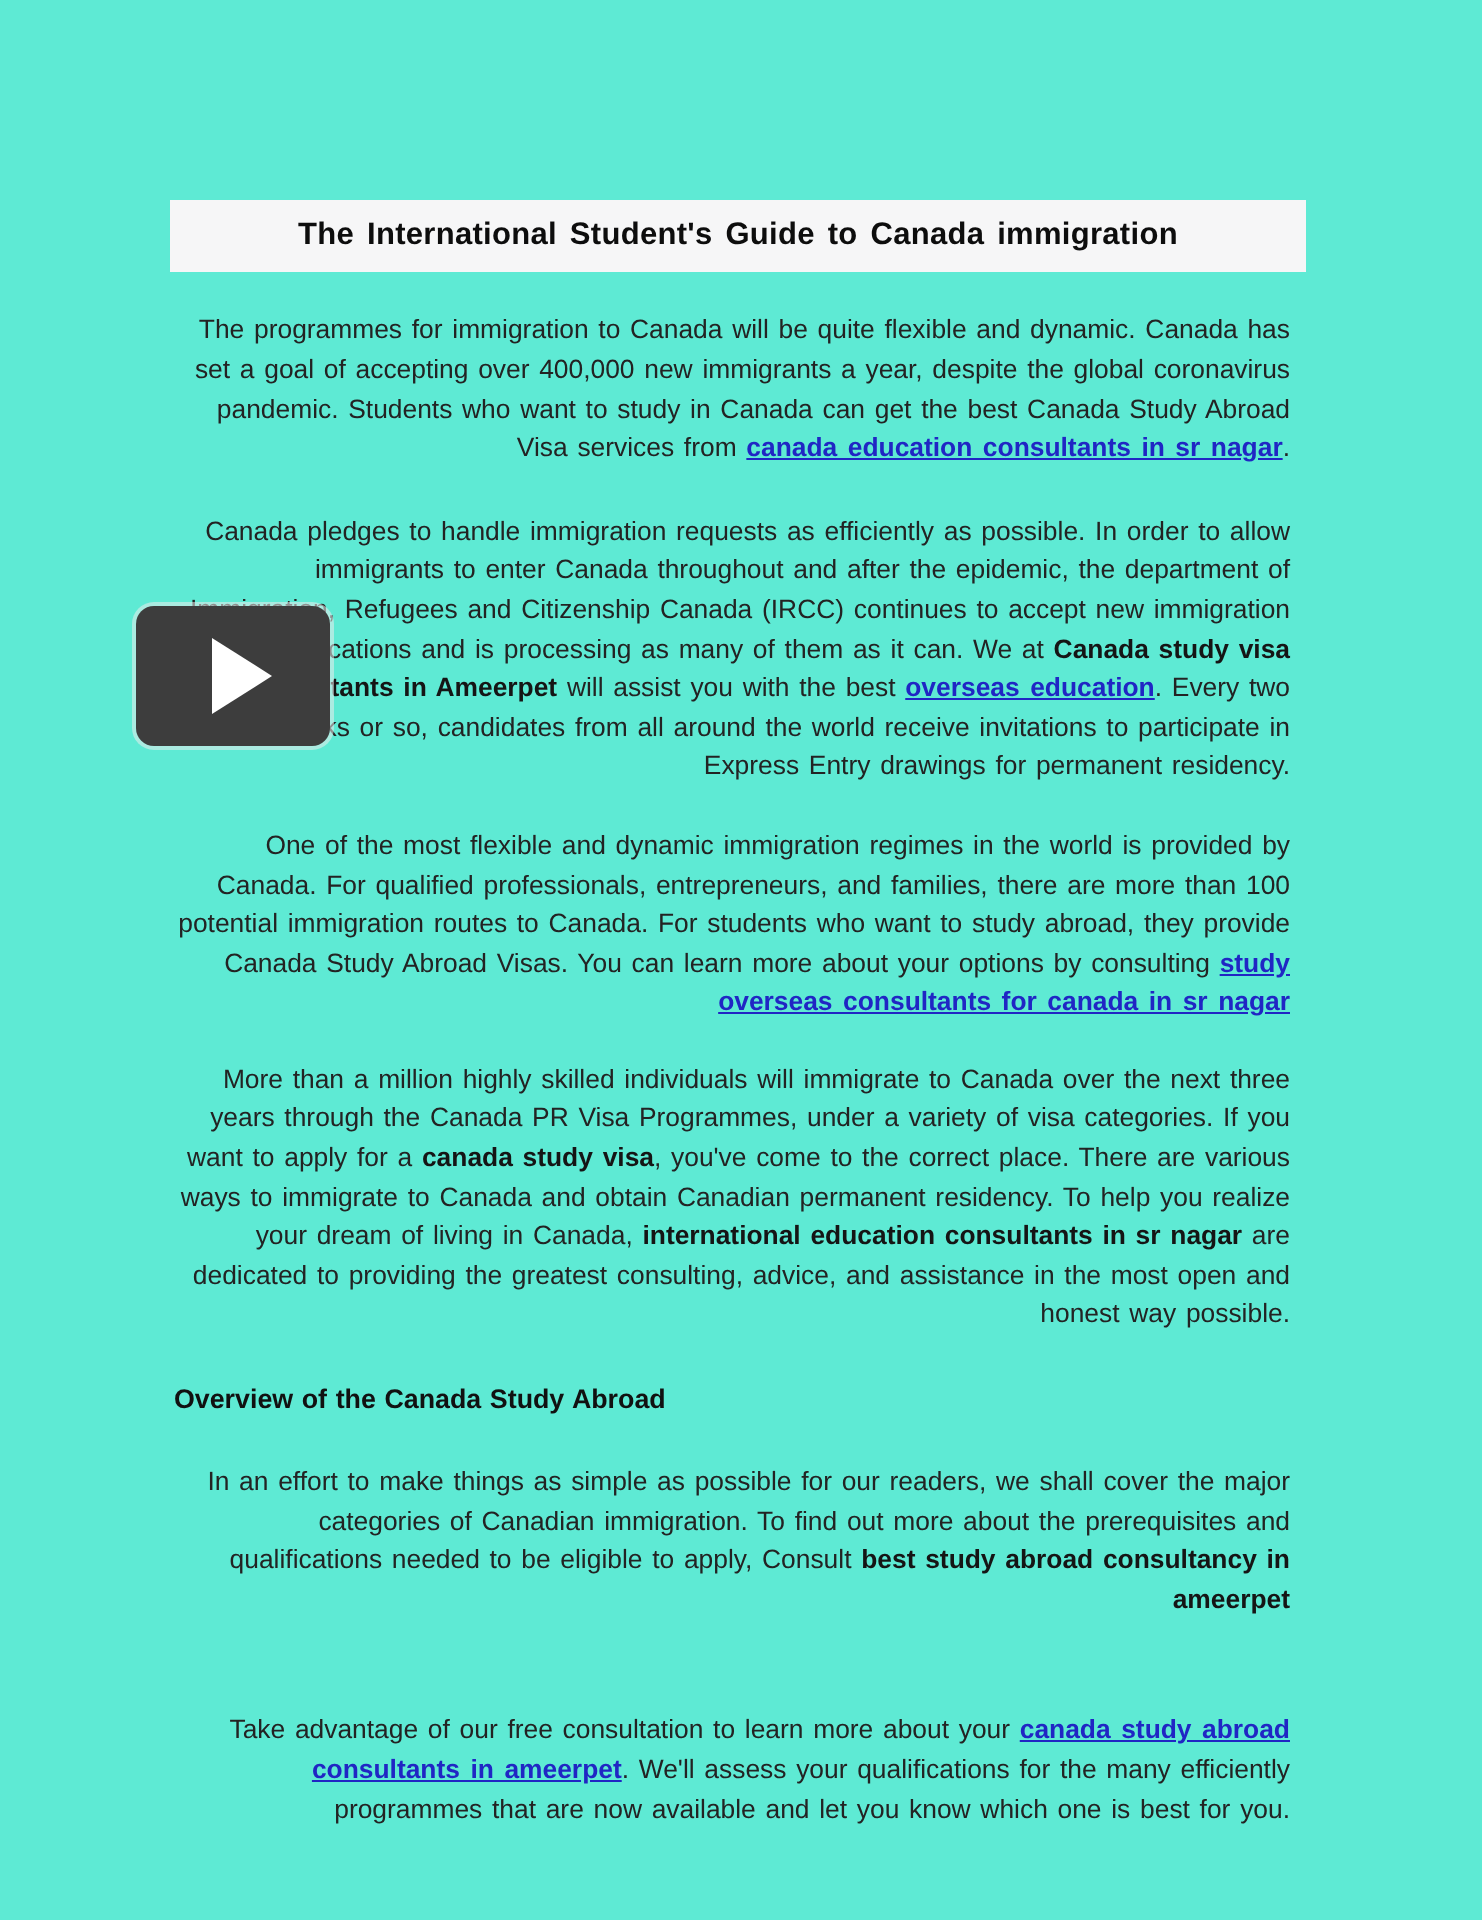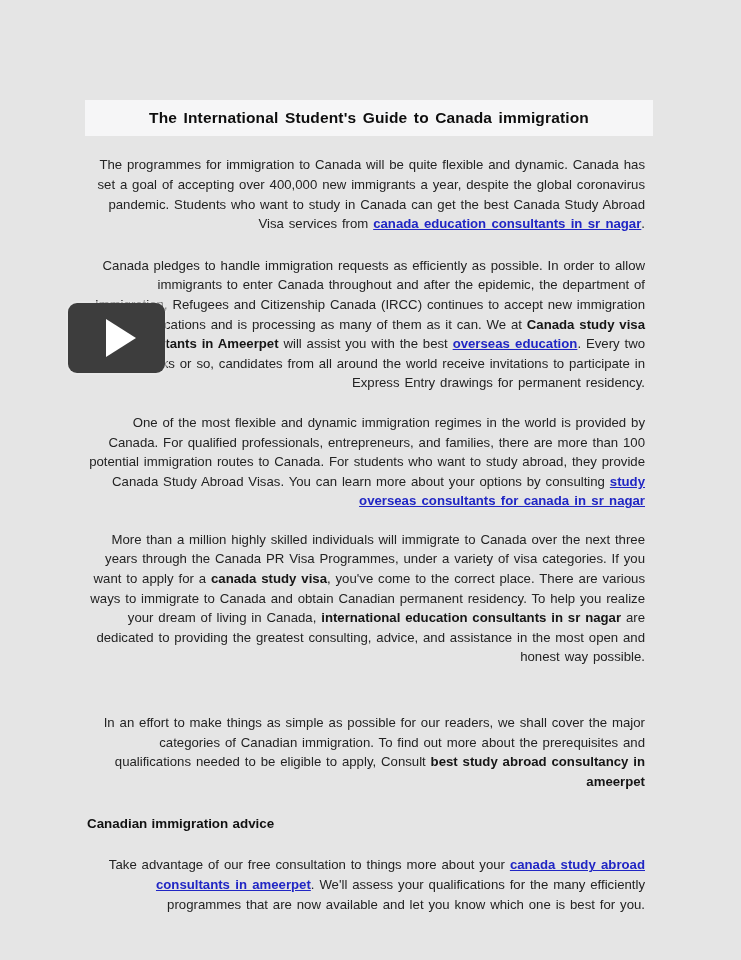--- a/index.html
+++ b/index.html
@@ -12,21 +12,21 @@
     height: 960px;
     position: relative;
     font-family: "Liberation Sans", sans-serif;
     color: #1a1a1a;
     overflow: hidden;
   }
 
   .page {
     position: absolute;
     inset: 0;
-    background: #e5e5e5;
+    background: #5eead4;
   }
 
   .content {
     position: absolute;
     left: 87px;
     top: 100px;
     width: 558px;
   }
 
   
@@ -135,32 +135,32 @@
     <div class="gap-3"></div>
 
     <p class="para"><span>One of the most flexible and dynamic immigration regimes in the world is provided by Canada. For qualified professionals, entrepreneurs, and families, there are more than 100 potential immigration routes to Canada. For students who want to study abroad, they provide Canada Study Abroad Visas. You can learn more about your options by consulting </span><a class="lnk" href="#">study overseas consultants for canada in sr nagar</a></p>
 
     <div class="gap-4"></div>
 
     <p class="para"><span>More than a million highly skilled individuals will immigrate to Canada over the next three years through the Canada PR Visa Programmes, under a variety of visa categories. If you want to apply for a </span><span class="bold">canada study visa</span><span>, you've come to the correct place. There are various ways to immigrate to Canada and obtain Canadian permanent residency. To help you realize your dream of living in Canada, </span><span class="bold">international education consultants in sr nagar</span><span> are dedicated to providing the greatest consulting, advice, and assistance in the most open and honest way possible.</span></p>
 
     <div class="gap-5"></div>
 
+    <h2 class="section-heading">Overview of the Canada Study Abroad</h2>
 
     <div class="gap-6"></div>
 
     <p class="para"><span>In an effort to make things as simple as possible for our readers, we shall cover the major categories of Canadian immigration. To find out more about the prerequisites and qualifications needed to be eligible to apply, Consult </span><span class="bold">best study abroad consultancy in ameerpet</span></p>
 
     <div class="gap-7"></div>
 
-    <h2 class="section-heading">Canadian immigration advice</h2>
 
     <div class="gap-8"></div>
 
-    <p class="para"><span>Take advantage of our free consultation to things more about your </span><a class="lnk" href="#">canada study abroad consultants in ameerpet</a><span>. We'll assess your qualifications for the many efficiently programmes that are now available and let you know which one is best for you.</span></p>
+    <p class="para"><span>Take advantage of our free consultation to learn more about your </span><a class="lnk" href="#">canada study abroad consultants in ameerpet</a><span>. We'll assess your qualifications for the many efficiently programmes that are now available and let you know which one is best for you.</span></p>
 
   </div>
 
   <div class="video-overlay">
     <span class="play-triangle"></span>
   </div>
 
 </div>
 
 </body></html>

